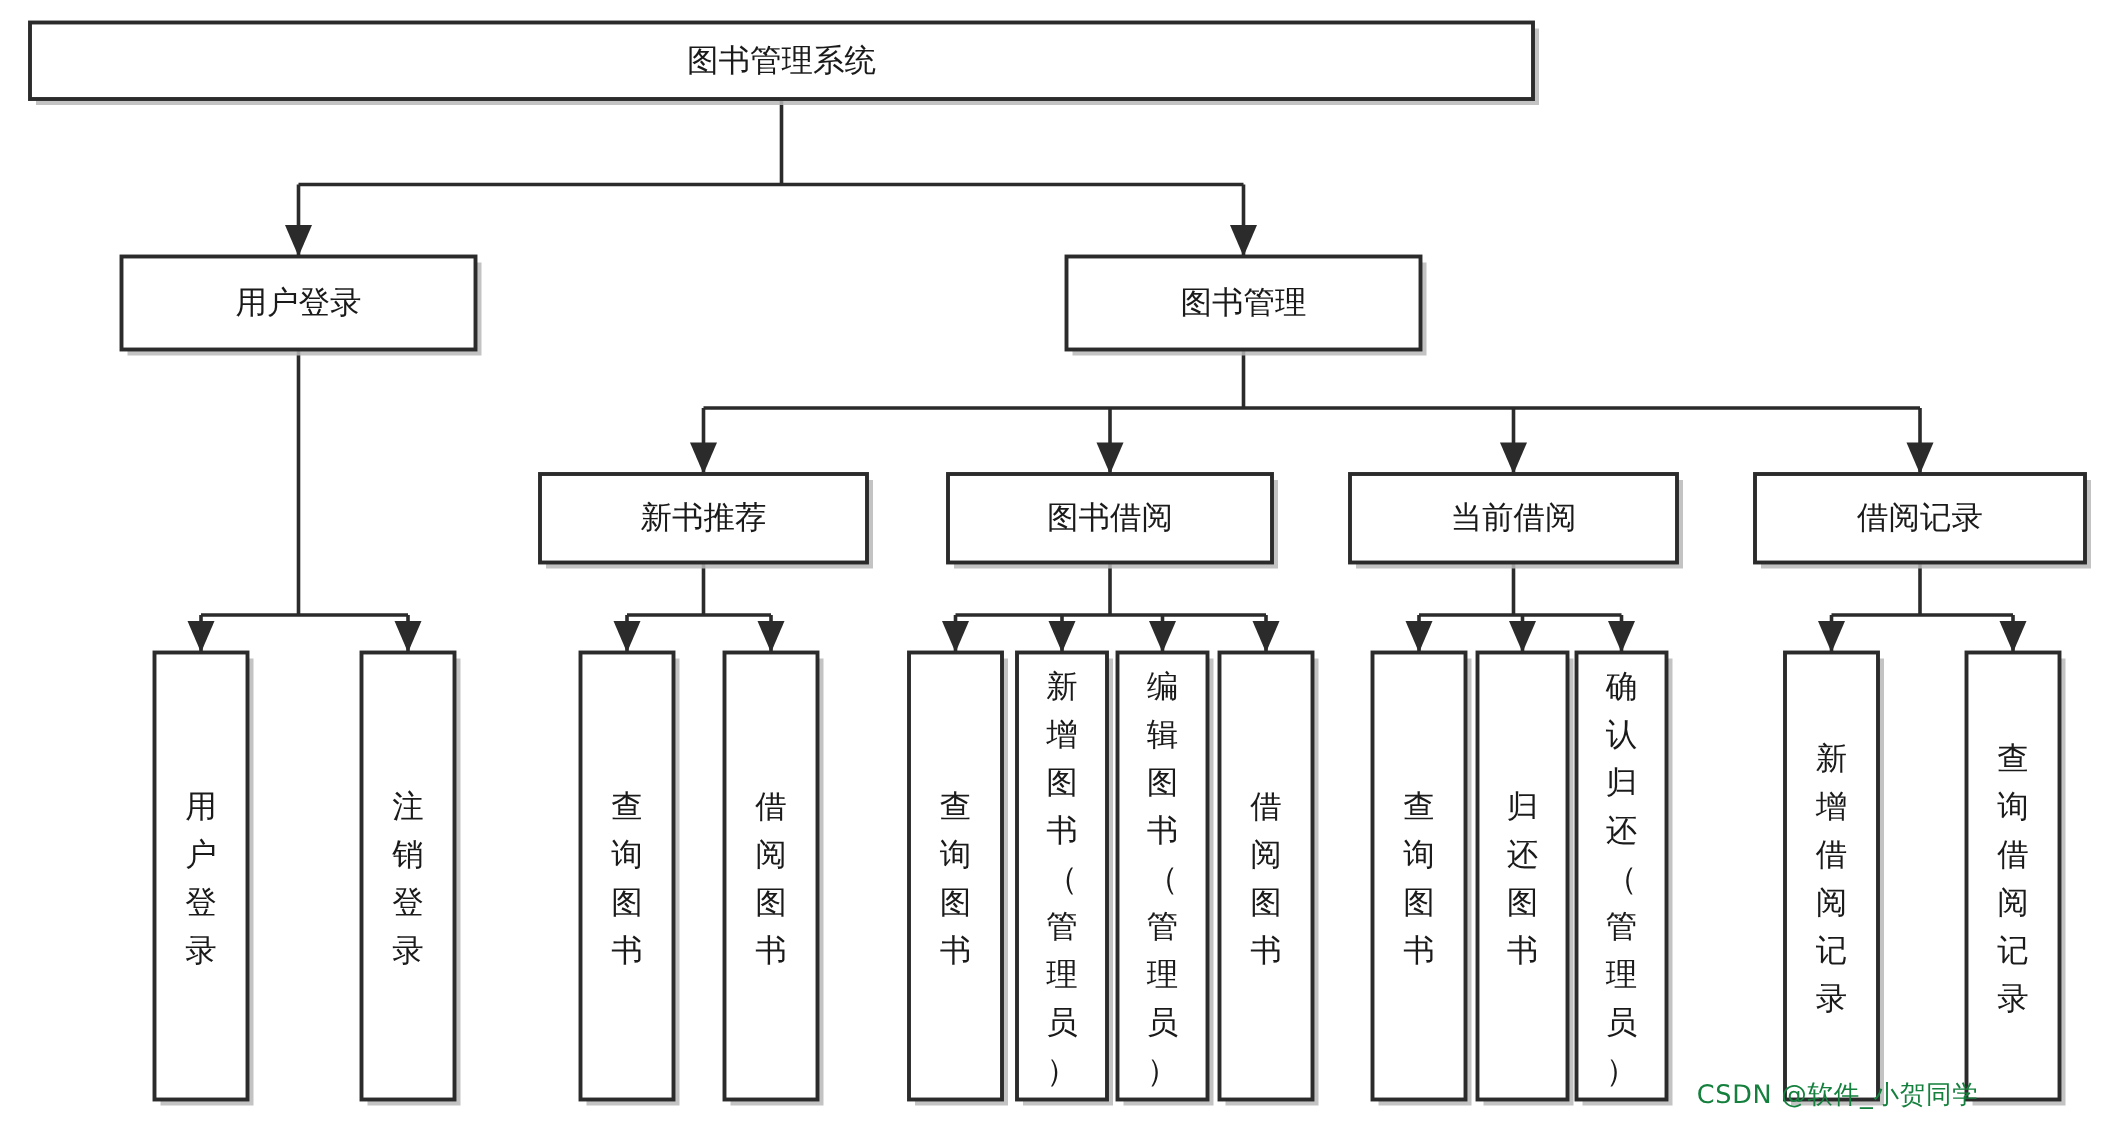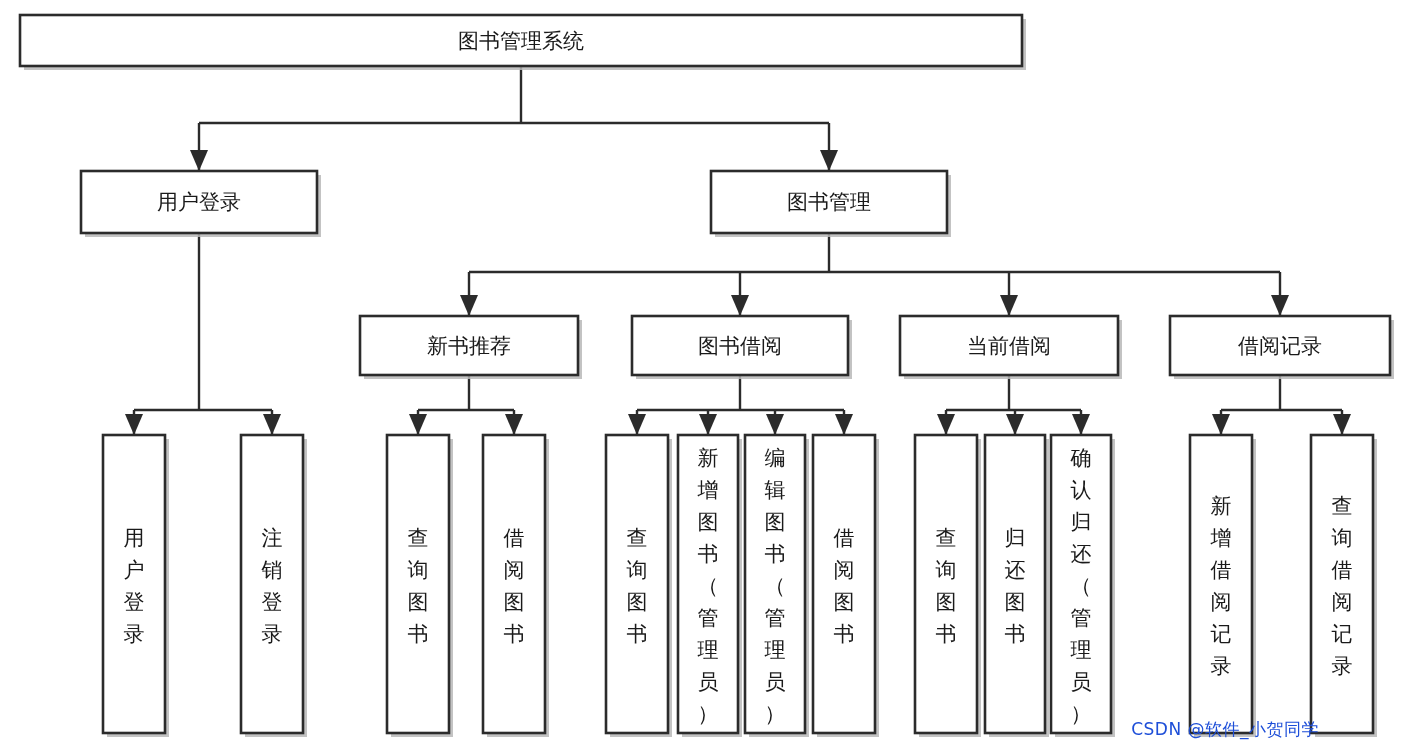--- a/index.html
+++ b/index.html
@@ -57,21 +57,21 @@
   .arrow-head {
     fill: #2b2b2b;
     stroke: none;
   }
   .watermark {
     position: absolute;
     right: 8px;
     bottom: 6px;
     font-family: "DejaVu Sans", "Liberation Sans", sans-serif;
     font-size: 17px;
-    color: #1d4ed8;
+    color: #15803d;
     white-space: nowrap;
     letter-spacing: 0.5px;
     user-select: none;
   }
 </style>
 </head>
 <body>
 
 <div id="diagram-root">
   <svg id="tree-svg" viewBox="0 0 1405 747" xmlns="http://www.w3.org/2000/svg">

